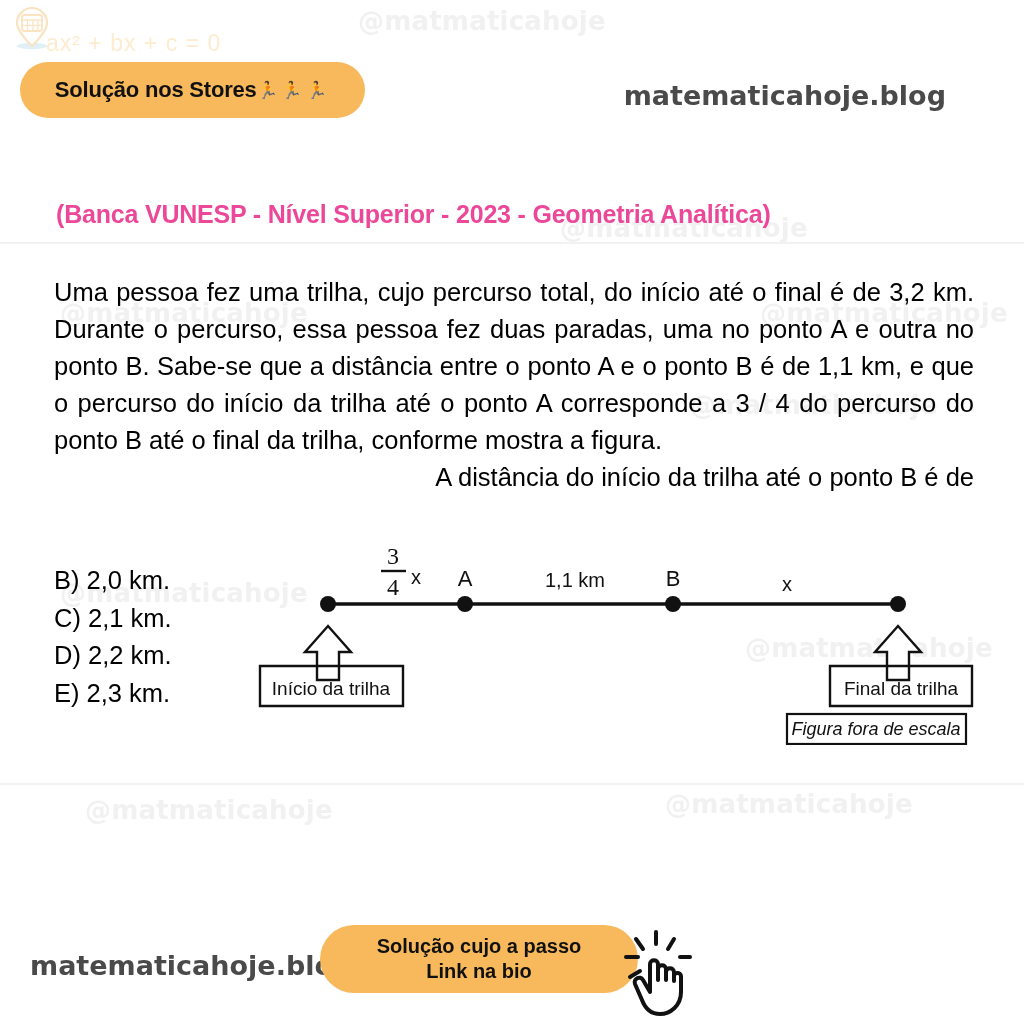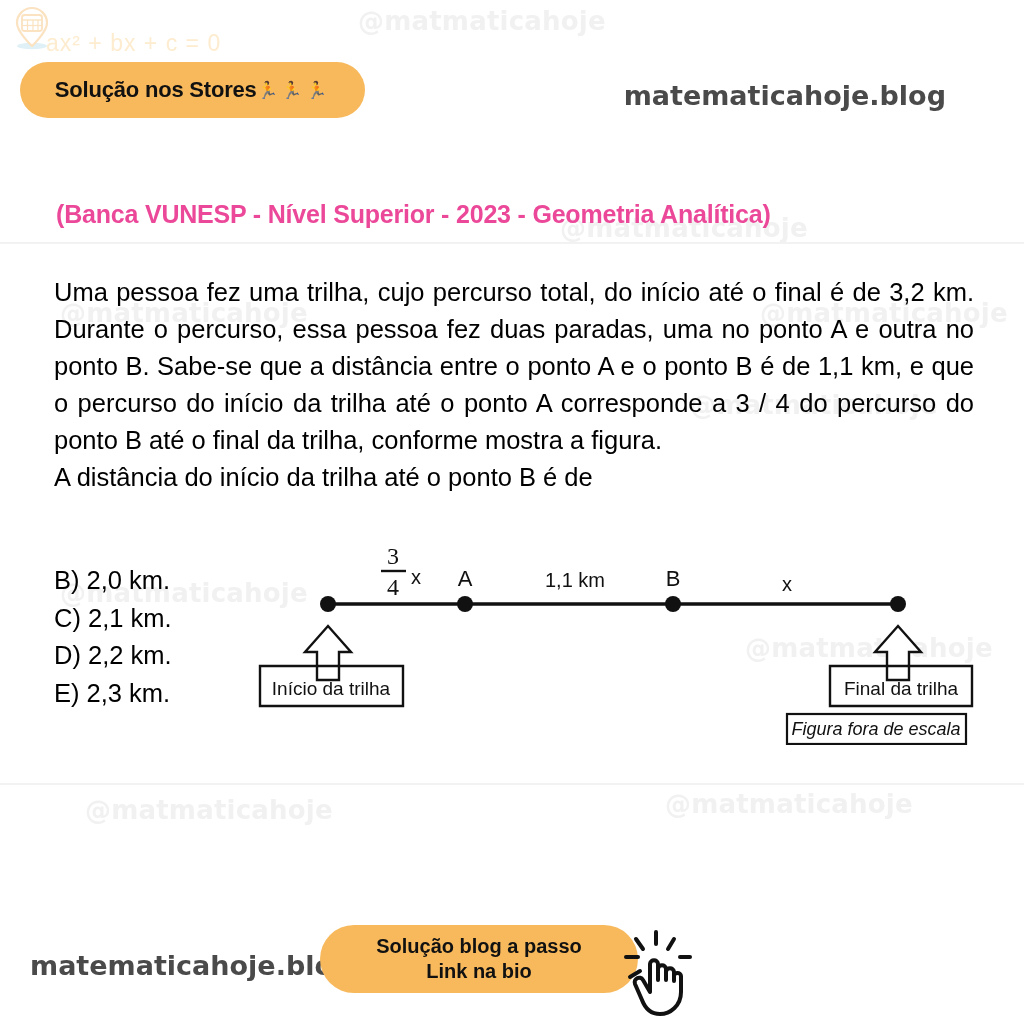--- a/index.html
+++ b/index.html
@@ -135,21 +135,21 @@
     left: 54px;
     top: 274px;
     width: 920px;
     font-size: 25.5px;
     line-height: 37px;
     text-align: justify;
     color: #000;
     z-index: 2;
   }
   #question-body .lastline {
-    text-align: left;
+    text-align: right;
   }
 
   #options {
     position: absolute;
     left: 54px;
     top: 562px;
     font-size: 25.5px;
     line-height: 37.5px;
     color: #000;
     z-index: 2;
@@ -290,21 +290,21 @@
 
   <g>
     <rect x="537" y="174" width="179" height="30" fill="#ffffff" stroke="#111" stroke-width="2.2"></rect>
     <text x="626" y="195" font-family="Liberation Sans, sans-serif" font-size="18" font-style="italic" fill="#111" text-anchor="middle">Figura fora de escala</text>
   </g>
 </svg>
 
 <div id="footer-blog">matematicahoje.blog</div>
 
 <div class="pill" id="cta-pill">
-  <span>Solução blog a passo</span>
+  <span>Solução cujo a passo</span>
   <span>Link na bio</span>
 </div>
 
 <svg id="cursor-icon" viewBox="0 0 80 90">
   <g stroke="#111" stroke-width="4" stroke-linecap="round" fill="none">
     <line x1="36" y1="4" x2="36" y2="16"></line>
     <line x1="16" y1="11" x2="23" y2="21"></line>
     <line x1="54" y1="11" x2="48" y2="21"></line>
     <line x1="6" y1="29" x2="18" y2="29"></line>
     <line x1="60" y1="29" x2="70" y2="29"></line>

